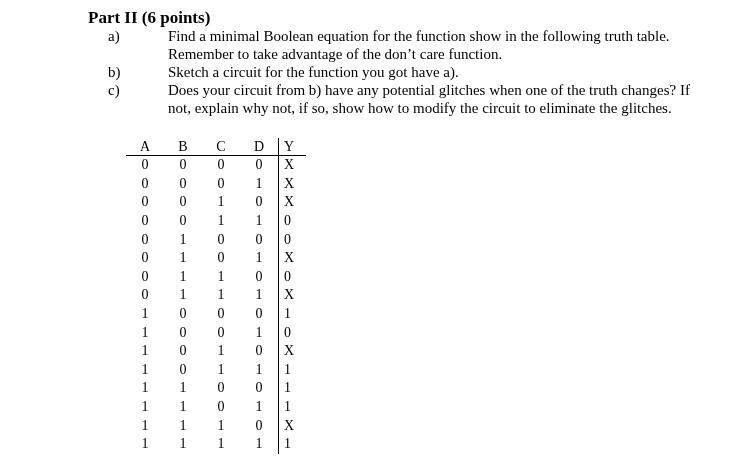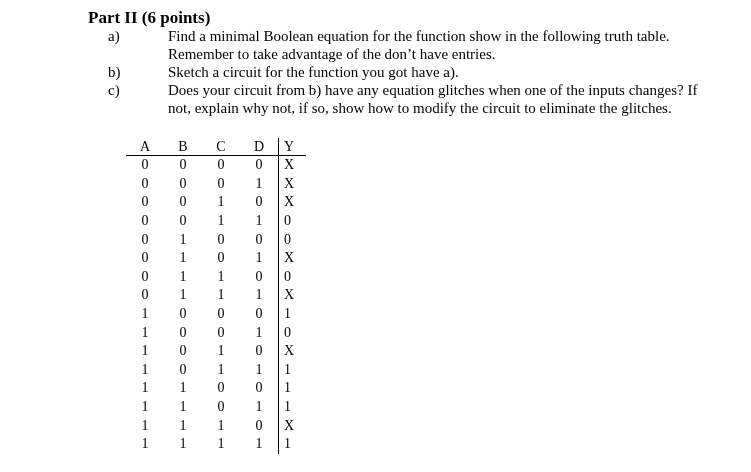--- a/index.html
+++ b/index.html
@@ -31,31 +31,31 @@
   }
 </style>
 </head>
 <body>
 
 <div class="title">Part II (6 points)</div>
 
 <div class="q" style="top:27px;">
   <span class="lbl">a)</span>
   <span class="txt" style="top:0;">Find a minimal Boolean equation for the function show in the following truth table.</span>
-  <span class="txt" style="top:18px;">Remember to take advantage of the don’t have entries.</span>
+  <span class="txt" style="top:18px;">Remember to take advantage of the don’t care function.</span>
 </div>
 
 <div class="q" style="top:63px;">
   <span class="lbl">b)</span>
   <span class="txt" style="top:0;">Sketch a circuit for the function you got have a).</span>
 </div>
 
 <div class="q" style="top:81px;">
   <span class="lbl">c)</span>
-  <span class="txt" style="top:0;">Does your circuit from b) have any equation glitches when one of the inputs changes? If</span>
+  <span class="txt" style="top:0;">Does your circuit from b) have any potential glitches when one of the truth changes? If</span>
   <span class="txt" style="top:18px;">not, explain why not, if so, show how to modify the circuit to eliminate the glitches.</span>
 </div>
 
 <table class="tt">
   <thead>
     <tr>
       <th class="c">A</th>
       <th class="c">B</th>
       <th class="c">C</th>
       <th class="c">D</th>

